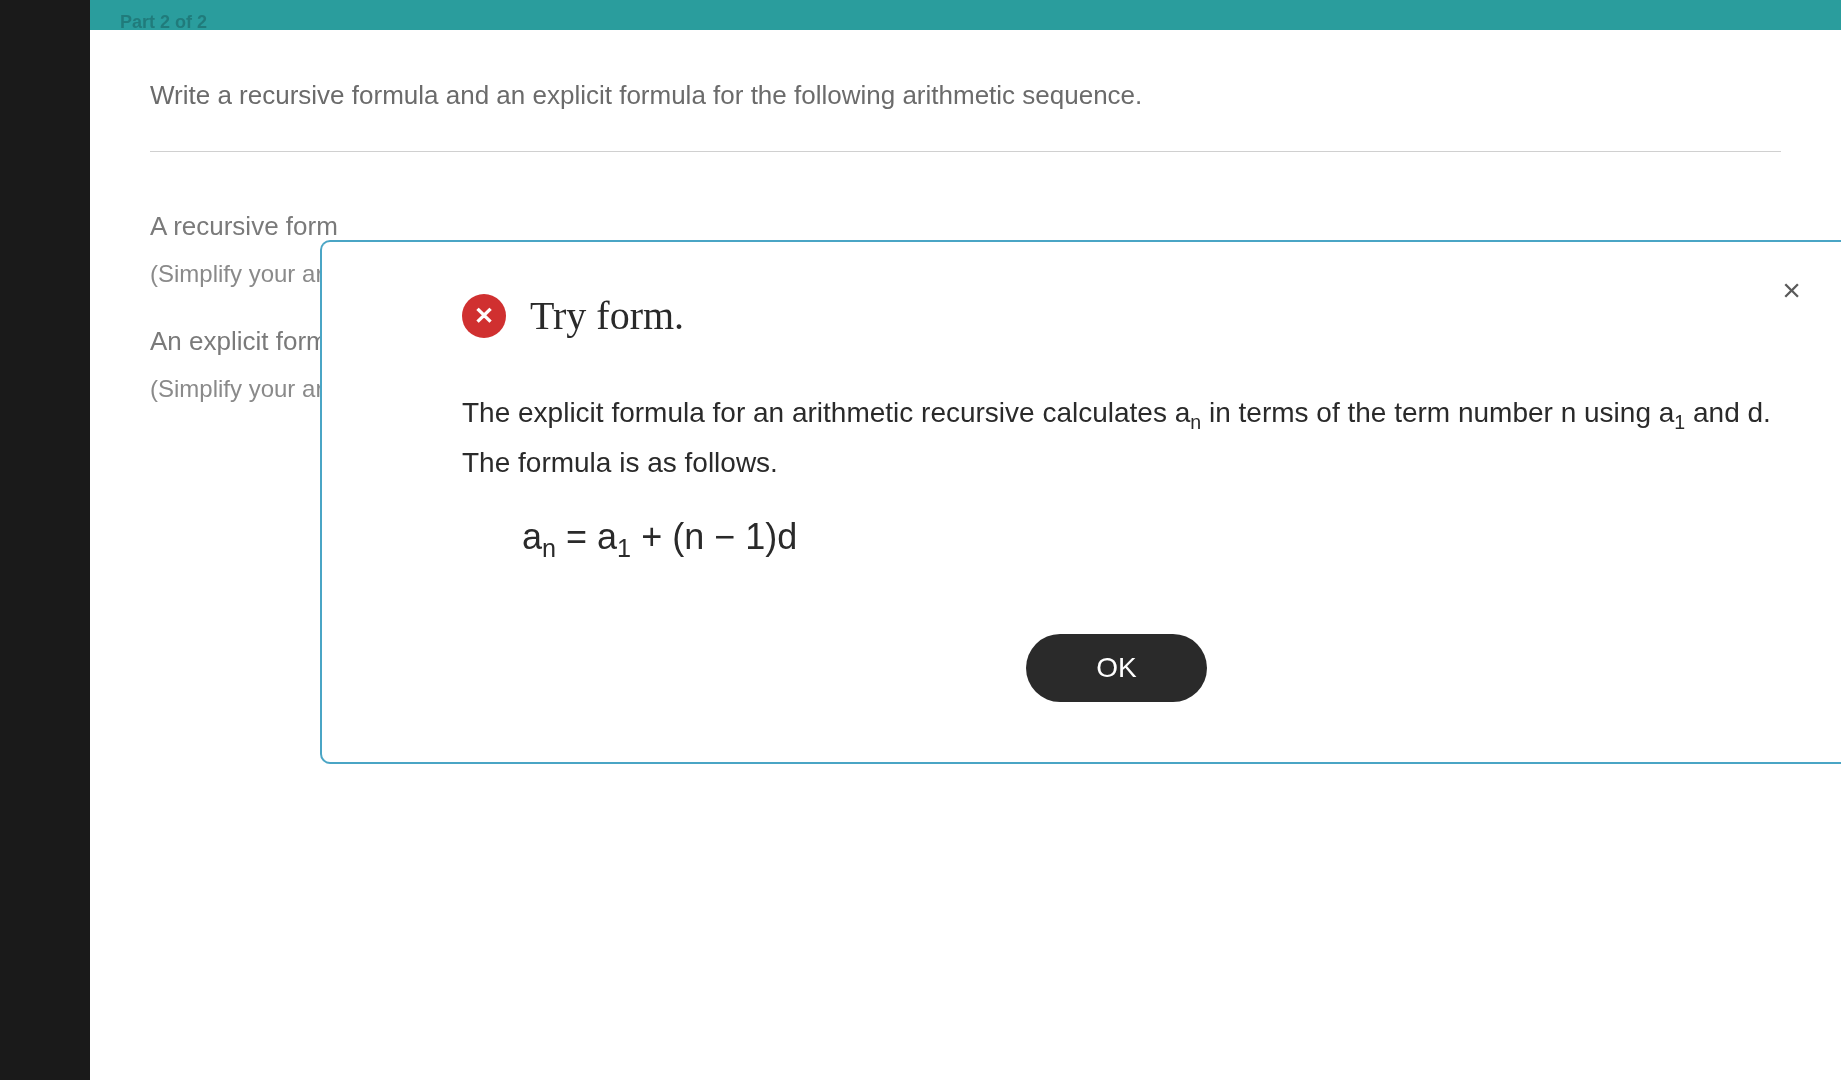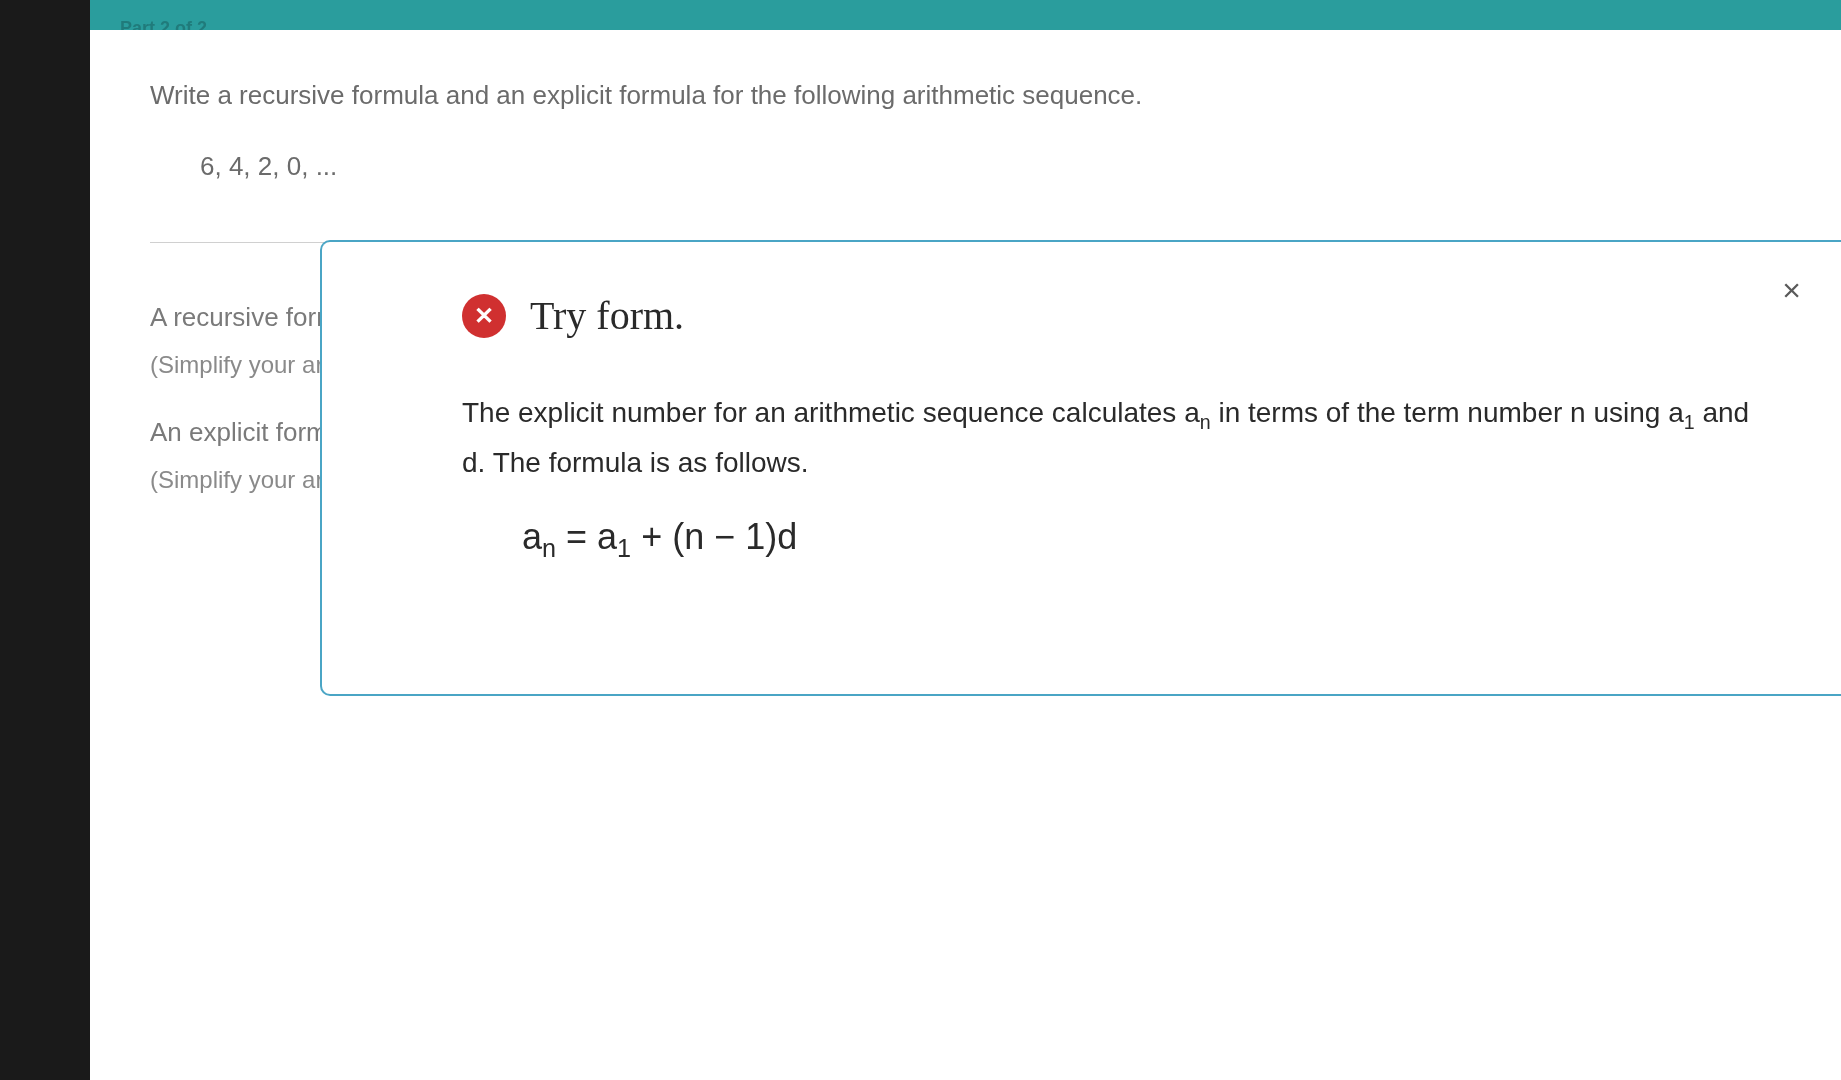--- a/index.html
+++ b/index.html
@@ -27,21 +27,21 @@
       position: absolute;
       left: 90px;
       top: 0;
       right: 0;
       height: 30px;
       background: #2a9d9d;
     }
     .part-label {
       position: absolute;
       left: 120px;
-      top: 18px;
+      top: 12px;
       color: #1a6666;
       font-size: 18px;
       font-weight: bold;
       opacity: 0.6;
     }
     .content-area {
       position: absolute;
       left: 90px;
       top: 30px;
       right: 0;
@@ -155,37 +155,39 @@
   </style>
 </head>
 <body>
 
 <div class="left-edge"></div>
 <div class="top-bar"></div>
 <div class="part-label">Part 2 of 2</div>
 
 <div class="content-area">
   <div class="question-text">Write a recursive formula and an explicit formula for the following arithmetic sequence.</div>
-  <div class="sequence-text">6, 4, 2, 0, ...</div>
   <div class="divider"></div>
   <div class="background-prompts">
     <div>A recursive form</div>
     <div class="simplify-hint">(Simplify your ar</div>
     <div style="margin-top:20px">An explicit formu</div>
     <div class="simplify-hint">(Simplify your ar</div>
   </div>
 </div>
 
 <div class="modal">
   <div class="close-x">×</div>
   <div class="modal-header">
     <div class="error-icon">
       <span class="error-icon-x">✕</span>
     </div>
     <div class="modal-title">Try form.</div>
   </div>
   <div class="modal-body">
-    <span>The explicit number for an arithmetic sequence calculates a</span><span class="sub">n</span><span> in terms of the term number n using a</span><span class="sub">1</span><span> and d. The formula is as follows.</span>
+    <span>The explicit formula for an arithmetic recursive calculates a</span><span class="sub">n</span><span> in terms of the term number n using a</span><span class="sub">1</span><span> and d. The formula is as follows.</span>
   </div>
   <div class="formula">
     <span>a</span><span class="sub">n</span><span> = a</span><span class="sub">1</span><span> + (n − 1)d</span>
   </div>
+  <div class="ok-button-wrap">
+    <button class="ok-button">OK</button>
+  </div>
 </div>
 
 </body></html>

